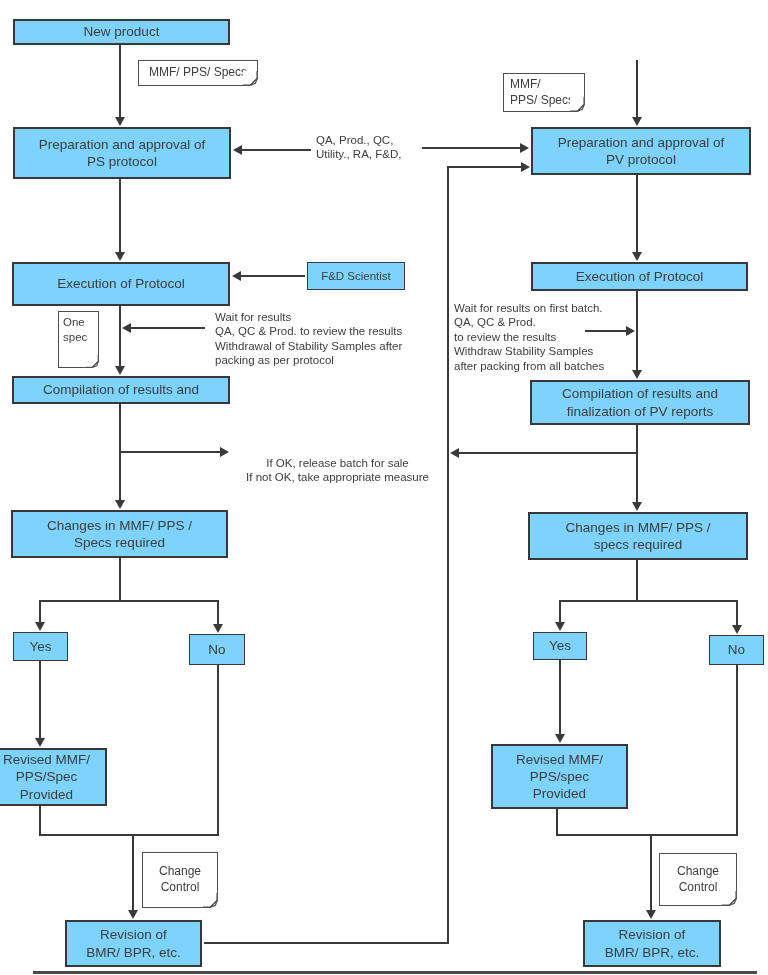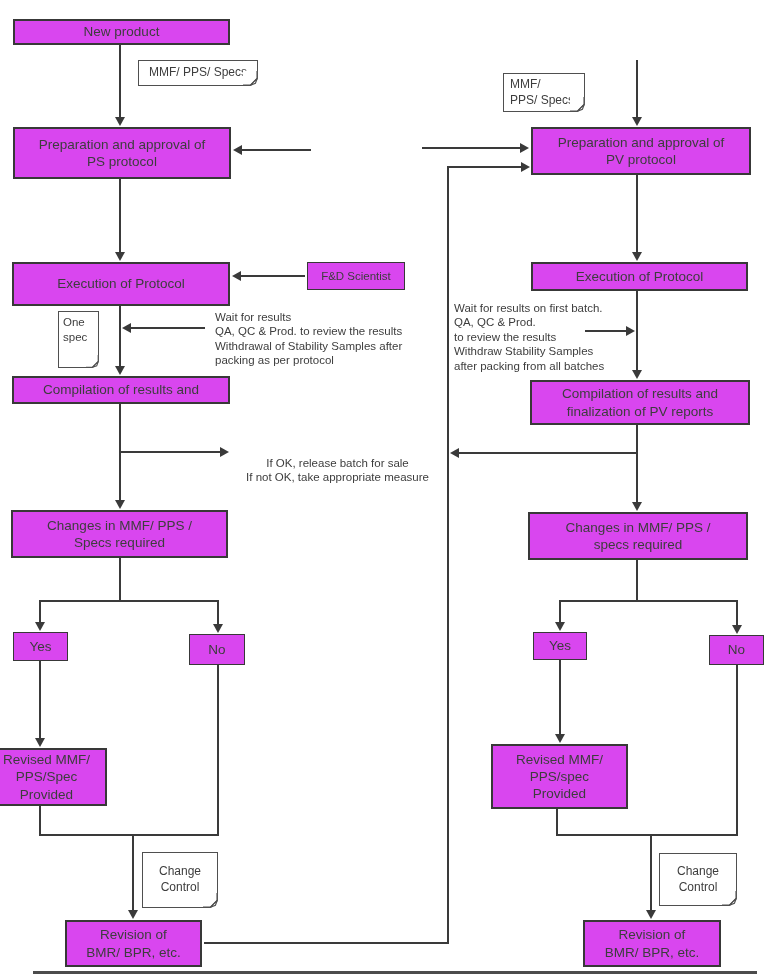--- a/index.html
+++ b/index.html
@@ -2,21 +2,21 @@
 <html><head>
 <meta charset="utf-8">
 <style>
   html,body{margin:0;padding:0;background:#ffffff;}
   .canvas{
     position:relative;width:768px;height:975px;background:#ffffff;overflow:hidden;
     font-family:"Liberation Sans","DejaVu Sans",sans-serif;color:#3d3d3d;
   }
   *{box-sizing:border-box;}
   .box{
-    position:absolute;border:2px solid #383838;background:#d946ef;
+    position:absolute;border:2px solid #383838;background:#7dd3fc;
     display:flex;align-items:center;justify-content:center;text-align:center;
     white-space:pre-line;font-size:13.5px;line-height:1.28;color:#3d3d3d;
   }
   .box.thin{border-width:1.5px;}
   .box.sm{font-size:11.5px;}
   .note{
     position:absolute;border:1.5px solid #4f4f4f;background:#ffffff;
     font-size:12px;line-height:1.3;color:#3d3d3d;
   }
   .note .note-text{display:block;white-space:pre-line;padding:3px 5px 0 6px;}
@@ -81,20 +81,22 @@
 
   <div class="box" style="left:491px;top:744px;width:137px;height:65px">Revised MMF/
 PPS/spec
 Provided</div>
 
   <div class="box" style="left:583px;top:920px;width:138px;height:47px">Revision of
 BMR/ BPR, etc.</div>
 
   <div class="box thin sm" style="left:307px;top:262px;width:98px;height:28px">F&amp;D Scientist</div>
 
+  <div class="ann" style="left:316px;top:133px;width:120px">QA, Prod., QC,
+Utility., RA, F&amp;D,</div>
 
   <div class="ann center" style="left:232px;top:456px;width:211px">If OK, release batch for sale
 If not OK, take appropriate measure</div>
 
   <div class="ann" style="left:454px;top:301px;width:165px">Wait for results on first batch.
 QA, QC &amp; Prod.
 to review the results
 Withdraw Stability Samples
 after packing from all batches</div>
 

